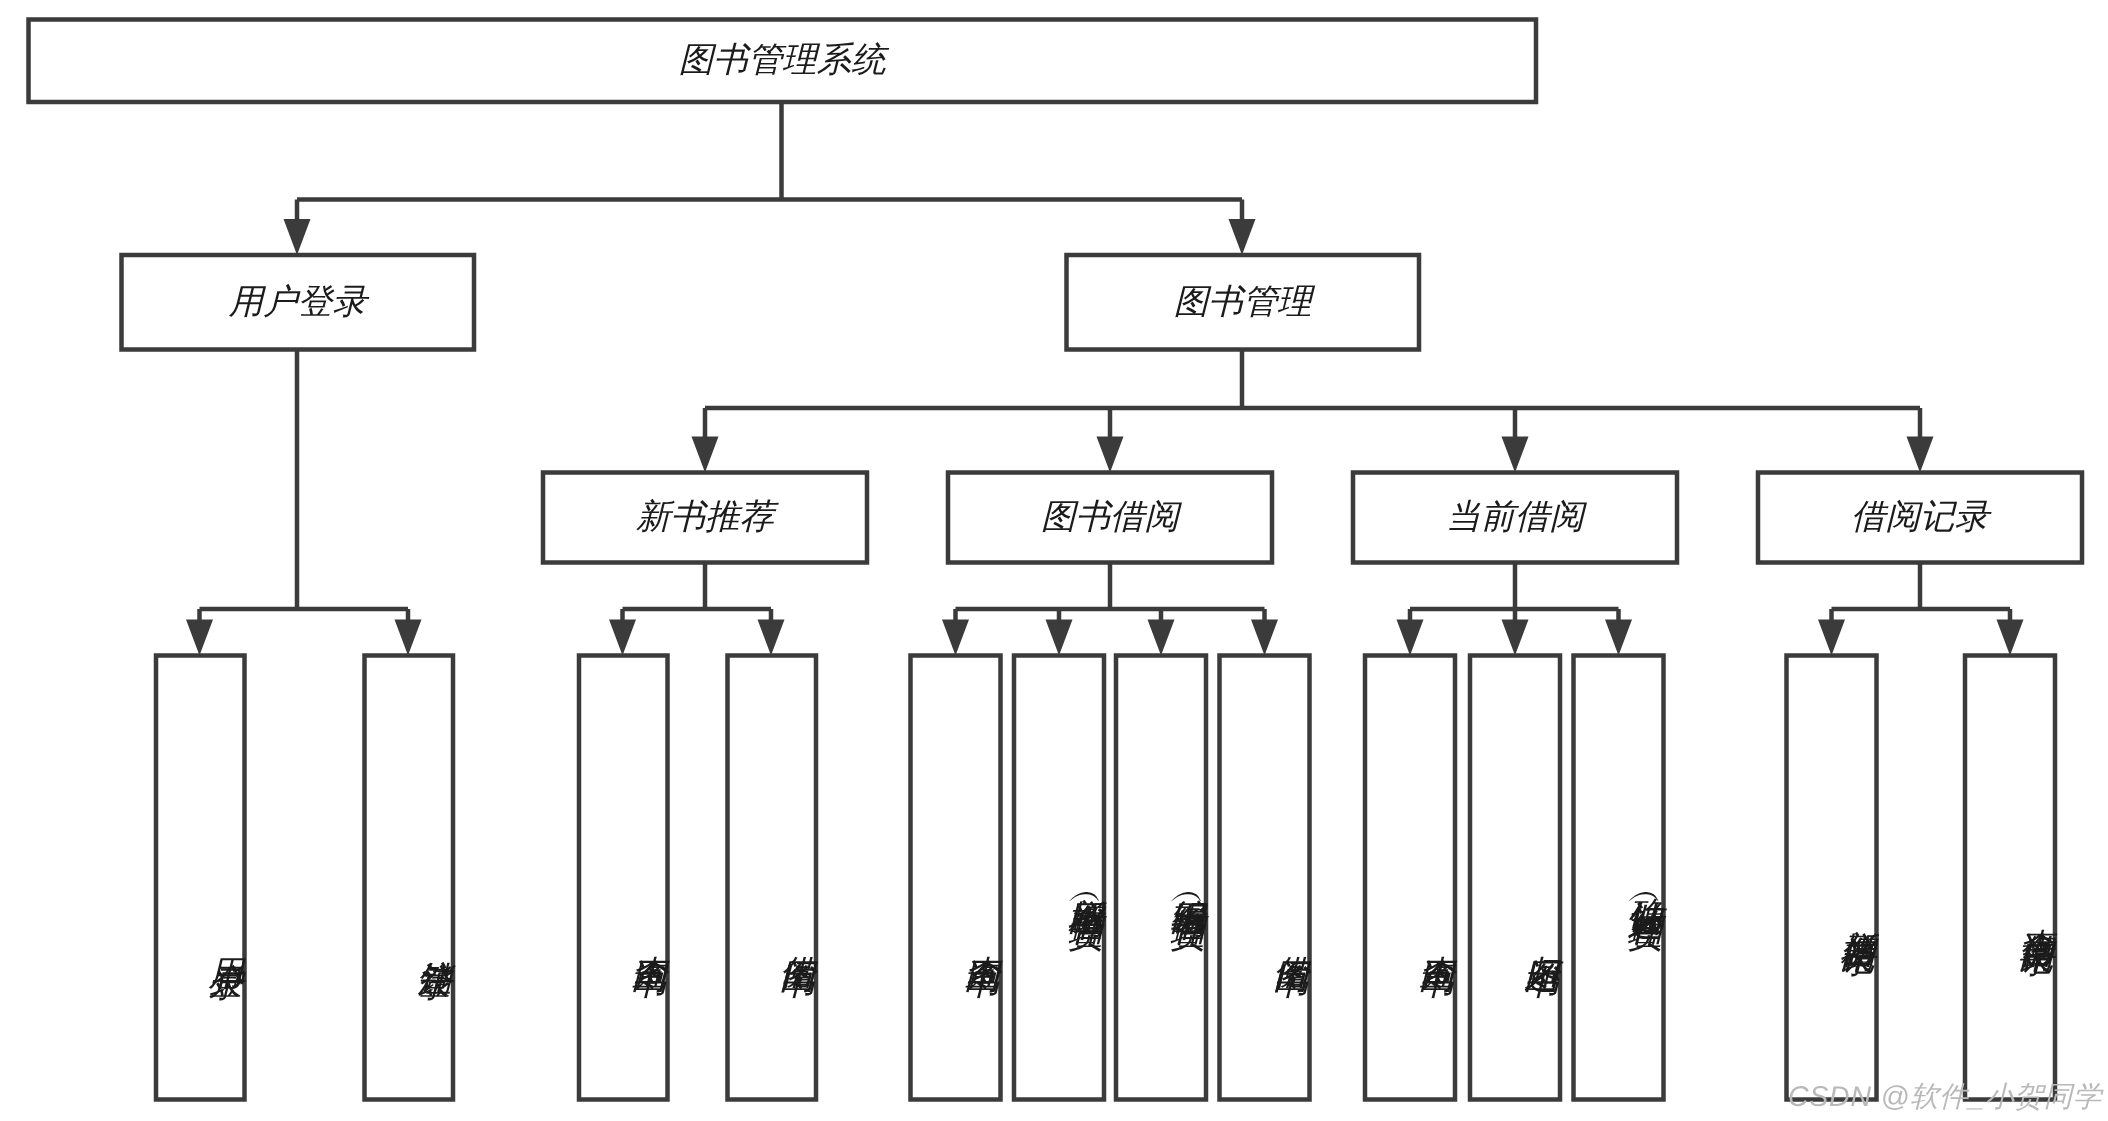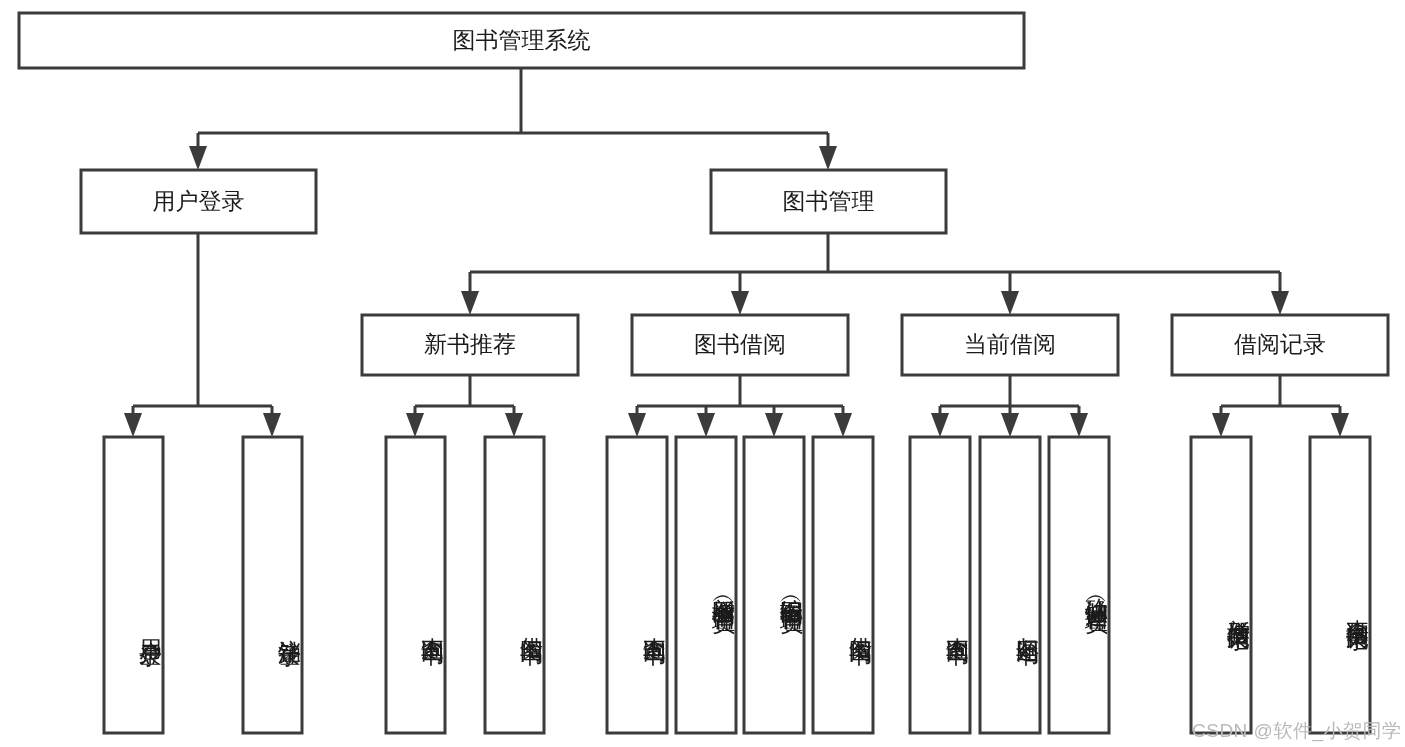--- a/index.html
+++ b/index.html
@@ -12,20 +12,21 @@
     font-family: "Liberation Sans", "DejaVu Sans", sans-serif;
     width: 1405px;
     height: 747px;
     overflow: hidden;
     position: relative;
   }
   #diagram-root {
     position: relative;
     width: 1197px;
     height: 747px;
+    font-style: italic;
   }
   svg.flow {
     position: absolute;
     left: 0;
     top: 0;
     width: 1405px;
     height: 747px;
     display: block;
   }
   .node-rect {

